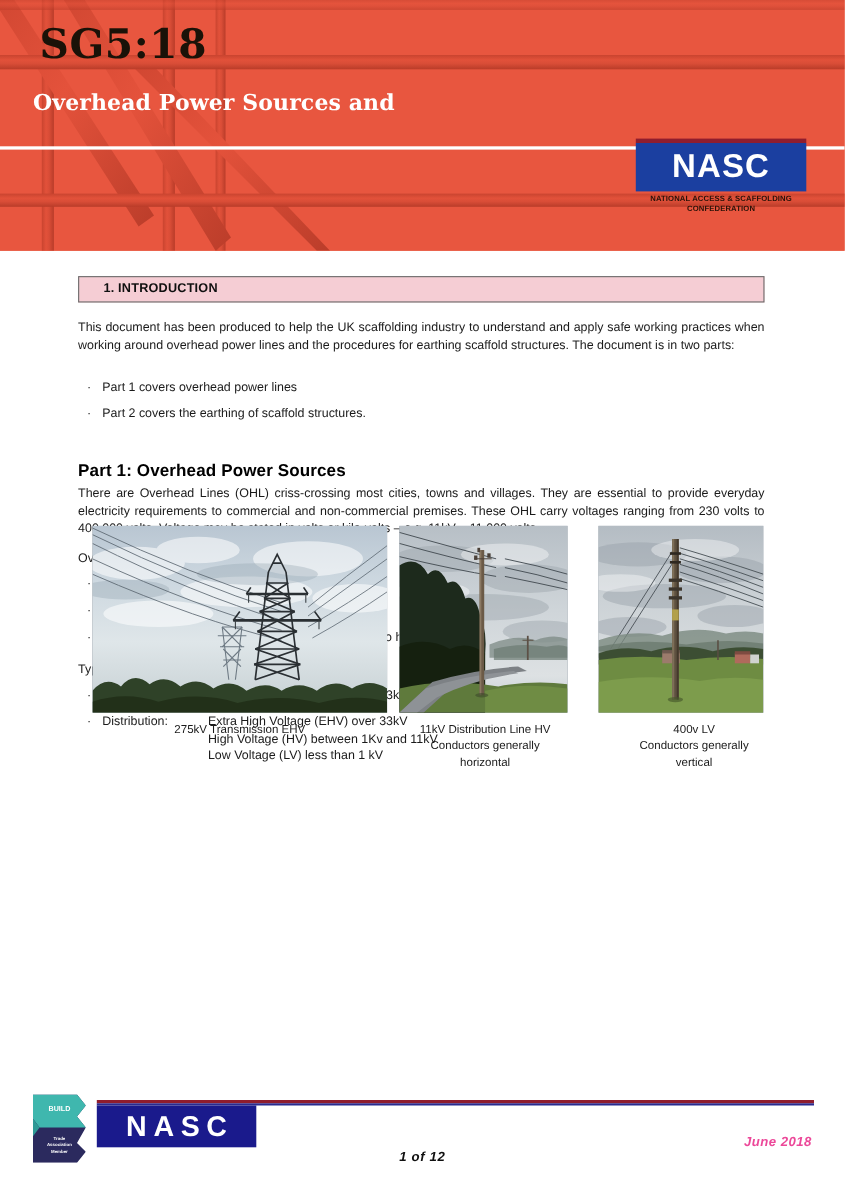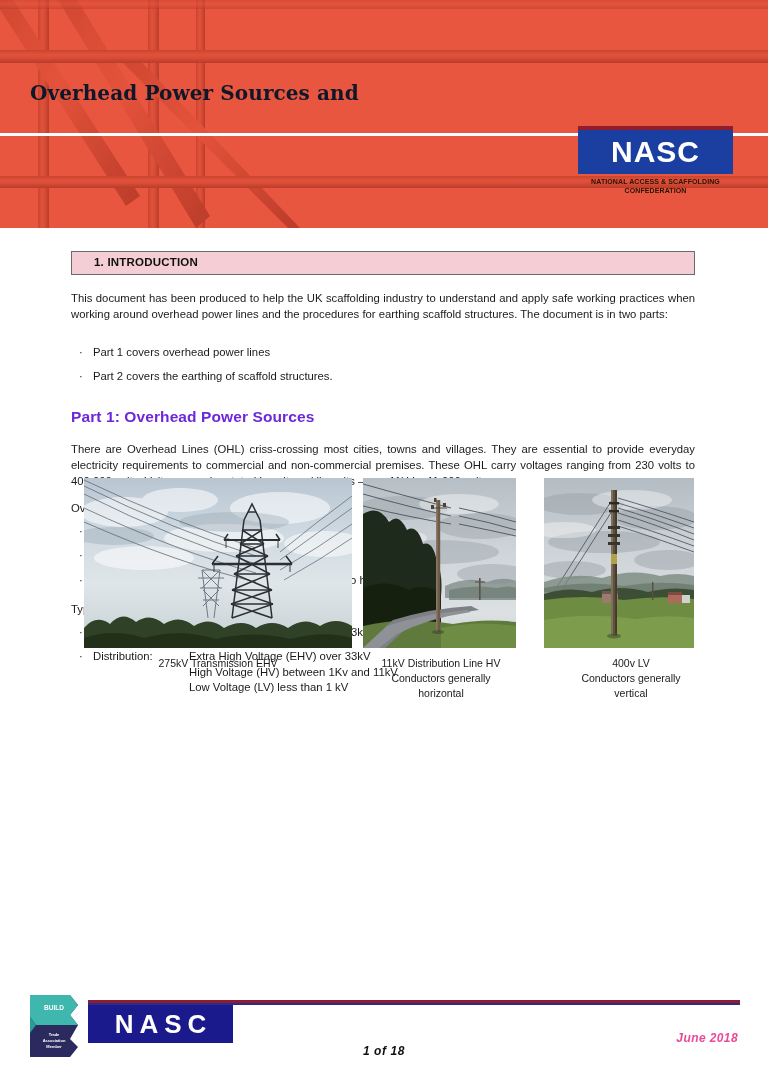--- a/index.html
+++ b/index.html
@@ -44,21 +44,21 @@
     color: #1a1208;
     z-index: 5;
     line-height: 1;
   }
   .doc-title {
     position: absolute;
     left: 30px; top: 80px;
     font-family: "DejaVu Serif", serif;
     font-weight: bold;
     font-size: 20px;
-    color: #0f172a;
+    color: #ffffff;
     line-height: 1.32;
     z-index: 5;
     letter-spacing: 0.1px;
   }
 
   
   .hdr-logo {
     position: absolute;
     left: 578px; top: 126px;
     width: 155px;
@@ -127,22 +127,23 @@
     line-height: 1.42;
     text-align: justify;
   }
   .para-left { text-align: left; }
 
   .h2 {
     position: absolute;
     left: 71px;
     font-size: 15.5px;
     font-weight: bold;
-    color: #6d28d9;
+    color: #000000;
     letter-spacing: 0.1px;
+    margin-top: 12px;
   }
 
   .bullets {
     position: absolute;
     left: 71px;
     width: 624px;
   }
   .bullet {
     font-size: 11.3px;
     color: #1a1a1a;
@@ -287,20 +288,21 @@
       <polygon points="118,58 130,50 300,228 288,228"></polygon>
     </g>
 
     <rect x="0" y="50" width="768" height="13" fill="url(#tubeH)"></rect>
     <rect x="0" y="176" width="768" height="12" fill="url(#tubeH)"></rect>
     <rect x="0" y="0" width="768" height="9" fill="url(#tubeH)" opacity="0.55"></rect>
   </svg>
 
   <div class="hdr-white-rule"></div>
 
+  <div class="doc-code">SG5:18</div>
 
   <div class="doc-title">
     <div>Overhead Power Sources and</div>
   </div>
 
   <div class="hdr-logo">
     <div class="hdr-logo-topline"></div>
     <div class="hdr-logo-box">NASC</div>
     <div class="hdr-logo-sub">
       <div>NATIONAL ACCESS &amp; SCAFFOLDING</div>
@@ -618,15 +620,15 @@
       <text x="24" y="41" font-family="Liberation Sans, sans-serif" font-size="4" font-weight="bold" fill="#ffffff" text-anchor="middle">Trade</text>
       <text x="24" y="47" font-family="Liberation Sans, sans-serif" font-size="4" font-weight="bold" fill="#ffffff" text-anchor="middle">Association</text>
       <text x="24" y="53" font-family="Liberation Sans, sans-serif" font-size="4" font-weight="bold" fill="#ffffff" text-anchor="middle">Member</text>
     </svg>
   </div>
 
   <div class="ftr-rule"></div>
   <div class="ftr-rule2"></div>
   <div class="ftr-logo-box">NASC</div>
 
-  <div class="page-num">1 of 18</div>
+  <div class="page-num">1 of 12</div>
   <div class="ftr-date">June 2018</div>
 </div>
 
 </body></html>

